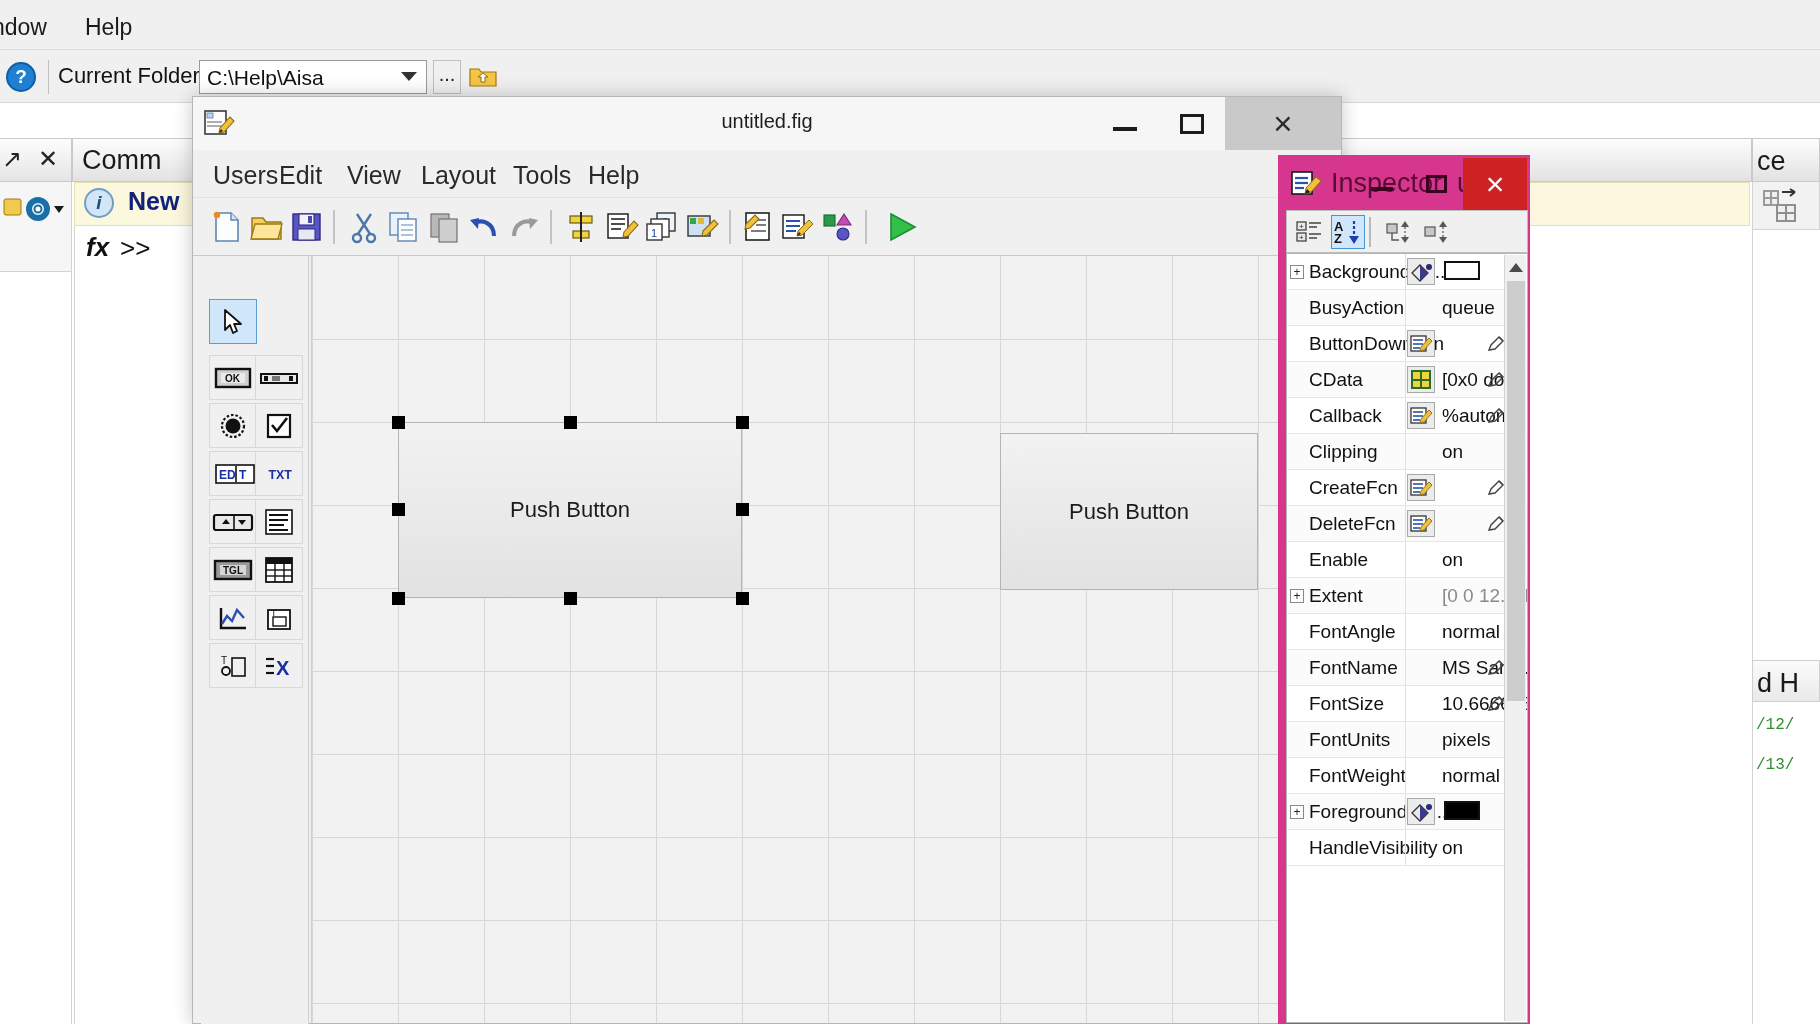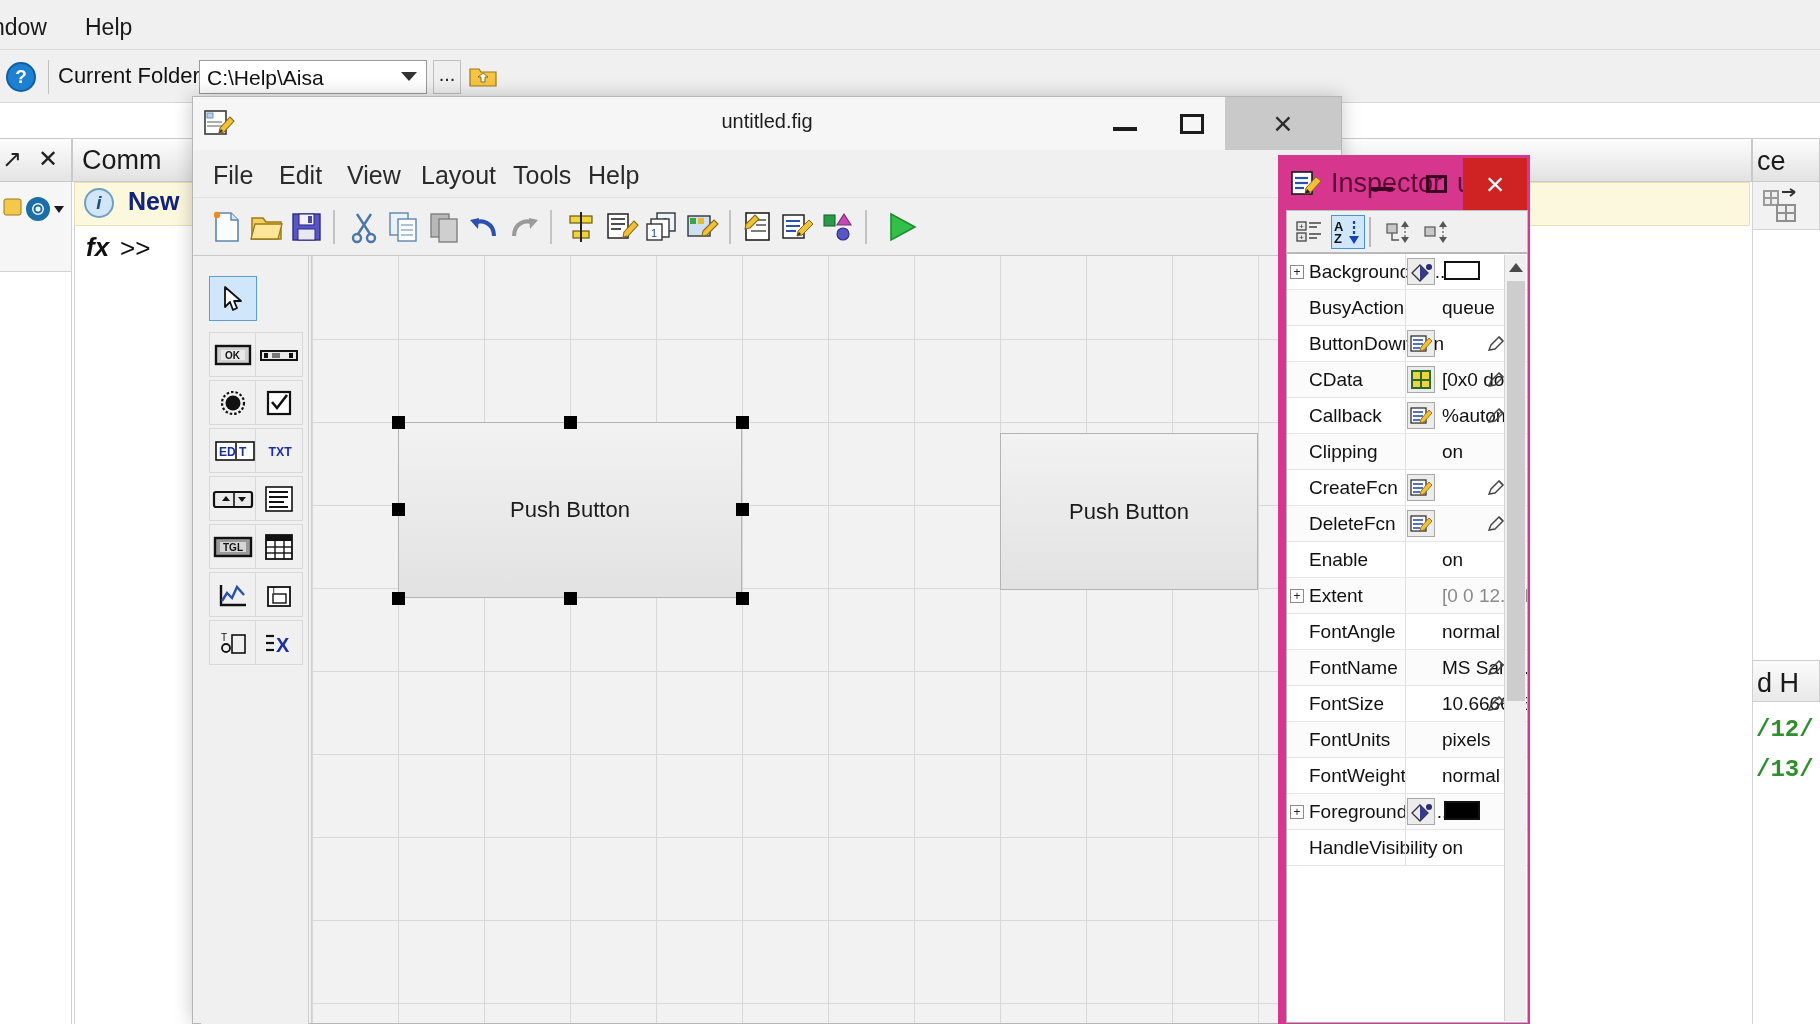--- a/index.html
+++ b/index.html
@@ -136,24 +136,23 @@
     background: linear-gradient(#fbfbfb, #e9e9e9); border: 1px solid #cfcfcf;
   }
   .ws-hdr2-text {
     position: absolute; left: 1757px; top: 668px; font-size: 27px; color: #1a1a1a;
   }
   .ws-list {
     position: absolute; left: 1752px; top: 702px; width: 68px; height: 322px;
     background: #ffffff; border-left: 1px solid #d4d4d4;
   }
   .ws-green {
-    position: absolute; left: 1756px; font-size: 24px; color: #2f8f2f;
+    position: absolute; left: 1756px; font-size: 16px; color: #2f8f2f;
     font-family: "Liberation Mono", monospace;
     white-space: nowrap;
-    font-weight: bold;
   }
 
   
   .guide-win {
     position: absolute; left: 192px; top: 96px; width: 1150px; height: 928px;
     background: #f0f0f0;
     border: 1px solid #b6b6b6;
     box-shadow: 0 0 18px rgba(0,0,0,0.22);
   }
   .guide-titlebar {
@@ -193,21 +192,21 @@
   .gt-icon { position: absolute; top: 12px; width: 36px; height: 34px; }
   .gt-sep { position: absolute; top: 12px; width: 2px; height: 34px; background: #c4c4c4; }
 
   .guide-palette {
     position: absolute; left: 8px; top: 159px; width: 108px; height: 769px;
     background: #f0f0f0; border-right: 1px solid #cfcfcf;
   }
   .pal-btn {
     position: absolute; width: 48px; height: 45px;
     background: #f0f0f0; border: 1px solid #d8d8d8;
-    display: flex; align-items: center; justify-content: center;
+    display: flex; align-items: center; justify-content: center; margin-top: 23px;
   }
   .pal-btn.sel {
     background: #cfe6fb; border: 1px solid #5a9fd4;
   }
 
   .guide-canvas {
     position: absolute; left: 118px; top: 159px; right: 0; bottom: 0;
     background: #f2f2f2; overflow: hidden;
     border-left: 1px solid #cfcfcf;
   }
@@ -429,21 +428,21 @@
         </div>
       <div class="win-btn win-max">
           <div class="max-glyph"></div>
         </div>
       <div class="win-btn win-close">
         <span class="close-glyph">×</span>
       </div>
     </div>
 
     <div class="guide-menubar">
-      <div class="guide-menu-item" style="left:20px;">File</div>
+      <div class="guide-menu-item" style="left:20px;">Users</div>
       <div class="guide-menu-item" style="left:86px;">Edit</div>
       <div class="guide-menu-item" style="left:154px;">View</div>
       <div class="guide-menu-item" style="left:228px;">Layout</div>
       <div class="guide-menu-item" style="left:320px;">Tools</div>
       <div class="guide-menu-item" style="left:395px;">Help</div>
     </div>
 
     <div class="guide-toolbar">
       <div class="gt-icon" style="left:16px;">
         <svg width="36" height="34" viewBox="0 0 36 34">

